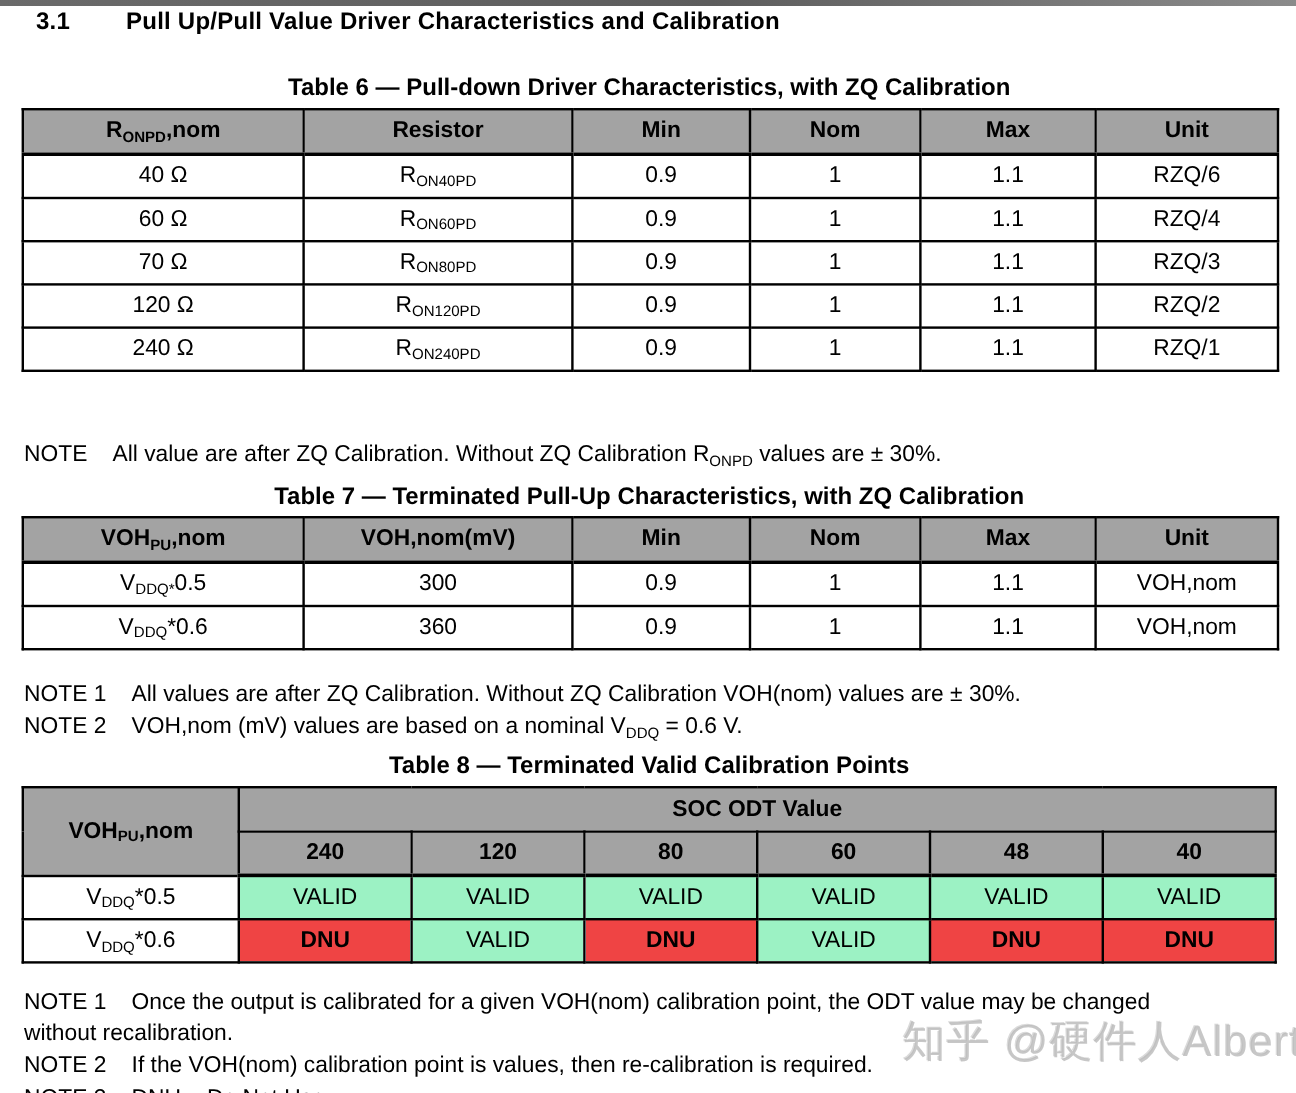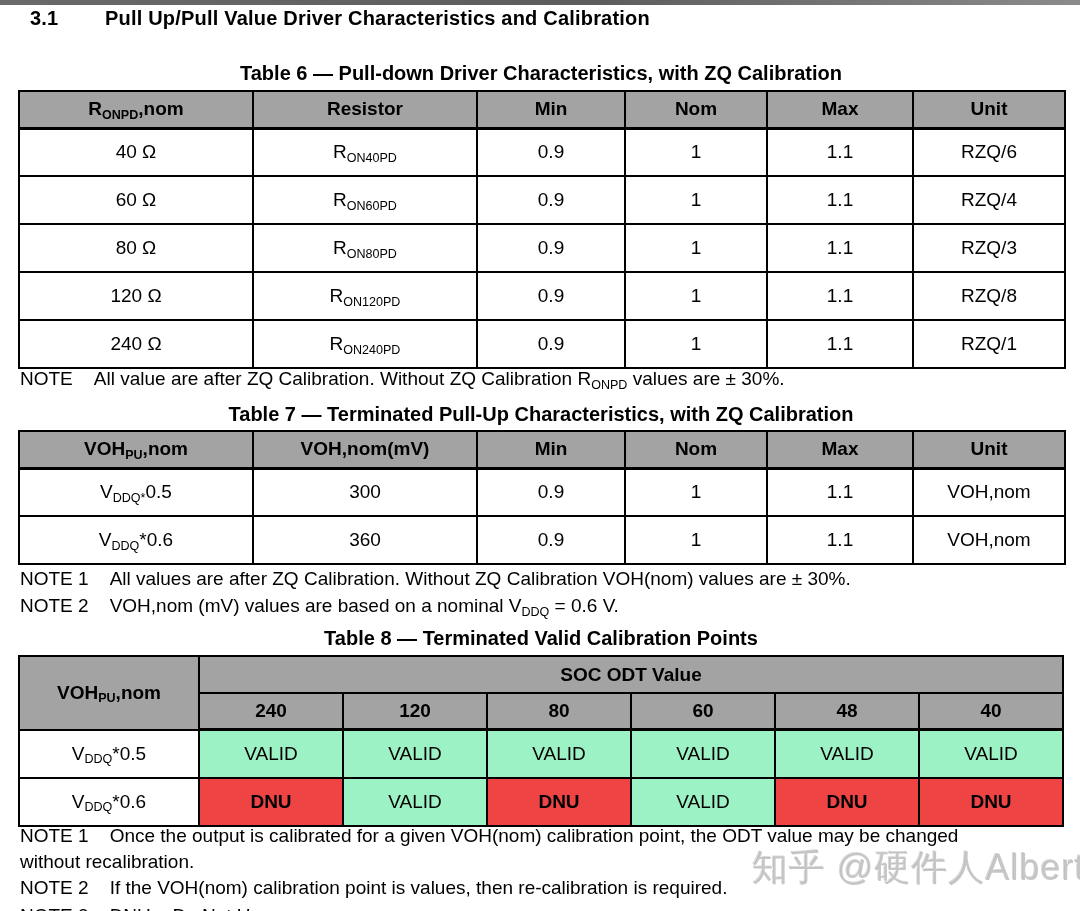--- a/index.html
+++ b/index.html
@@ -44,21 +44,21 @@
   .spec-table td {
     border: 2px solid #000;
     text-align: center;
     vertical-align: middle;
     font-size: 19px;
     padding: 0 2px;
     height: 34px;
     overflow: hidden;
     white-space: nowrap;
   }
-  .spec-table tr { height: 48px; }
+  .spec-table tr { height: 36px; }
   .spec-table tr.head { height: 37px; }
   .spec-table tr.head td {
     background: #a3a3a3;
     font-weight: bold;
   }
   .t6 tr.head td, .t7 tr.head td { border-bottom-width: 3px; }
   .t8 tr.odt-row td { border-bottom-width: 3px; }
   .t8 tr.group-row { height: 37px; }
   .t8 tr.odt-row { height: 35px; }
 
@@ -134,34 +134,34 @@
   </tr>
   <tr>
     <td><span>60 Ω</span></td>
     <td><span>R</span><sub>ON60PD</sub></td>
     <td><span>0.9</span></td>
     <td><span>1</span></td>
     <td><span>1.1</span></td>
     <td><span>RZQ/4</span></td>
   </tr>
   <tr>
-    <td><span>80 Ω</span></td>
+    <td><span>70 Ω</span></td>
     <td><span>R</span><sub>ON80PD</sub></td>
     <td><span>0.9</span></td>
     <td><span>1</span></td>
     <td><span>1.1</span></td>
     <td><span>RZQ/3</span></td>
   </tr>
   <tr>
     <td><span>120 Ω</span></td>
     <td><span>R</span><sub>ON120PD</sub></td>
     <td><span>0.9</span></td>
     <td><span>1</span></td>
     <td><span>1.1</span></td>
-    <td><span>RZQ/8</span></td>
+    <td><span>RZQ/2</span></td>
   </tr>
   <tr>
     <td><span>240 Ω</span></td>
     <td><span>R</span><sub>ON240PD</sub></td>
     <td><span>0.9</span></td>
     <td><span>1</span></td>
     <td><span>1.1</span></td>
     <td><span>RZQ/1</span></td>
   </tr>
 </tbody>

